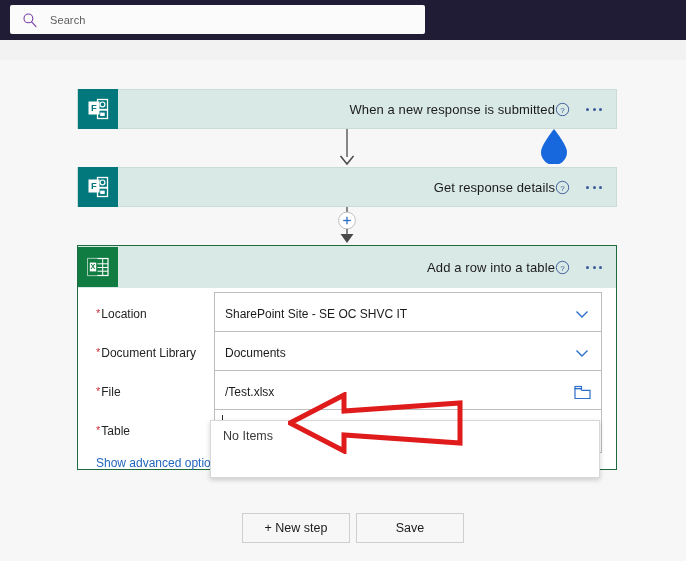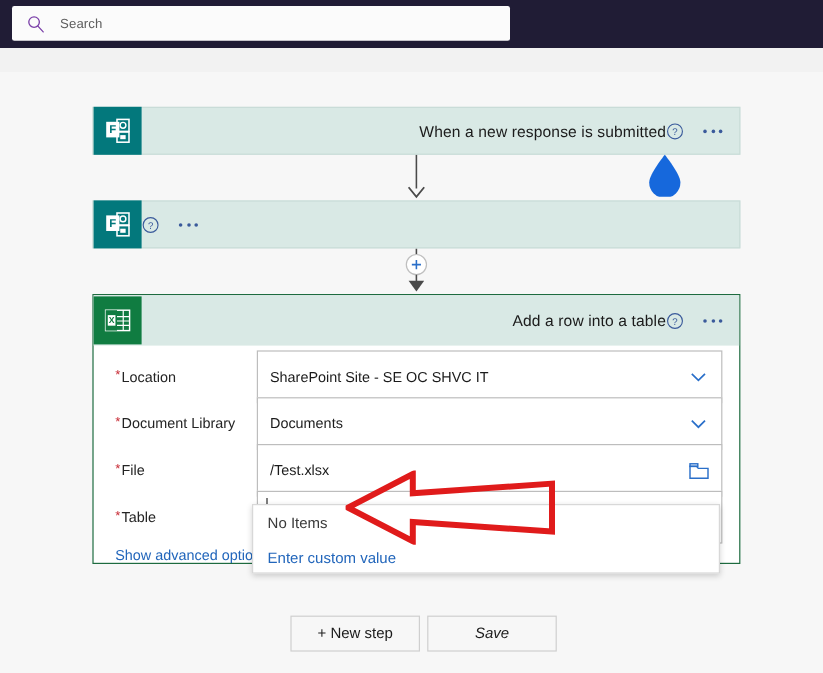--- a/index.html
+++ b/index.html
@@ -127,21 +127,21 @@
 
   
   .btn {
     position:absolute; height:30px;
     background:#f7f7f7; border:1px solid #cfcfcf;
     font-size:12.5px; color:#1b1b1b;
     display:flex; align-items:center; justify-content:center;
     font-family:"Liberation Sans", sans-serif; cursor:pointer;
   }
   #btn-newstep { left:242px; top:513px; width:108px; }
-  #btn-save    { left:356px; top:513px; width:108px;font-style:italic; }
+  #btn-save    { left:356px; top:513px; width:108px; }
 </style>
 </head>
 <body>
 
 <div class="topbar">
   <div class="search-box">
     <svg class="search-icon" viewBox="0 0 16 16">
       <circle cx="6.4" cy="6.4" r="4.4" fill="none" stroke="#7a3fa8" stroke-width="1.1"></circle>
       <line x1="9.6" y1="9.8" x2="14" y2="14.6" stroke="#7a3fa8" stroke-width="1.1" stroke-linecap="round"></line>
     </svg>
@@ -190,20 +190,21 @@
   <div class="card-icon ic-forms">
     <svg width="24" height="24" viewBox="0 0 24 24">
       <rect x="2.5" y="4.5" width="11" height="13" fill="#ffffff"></rect>
       <text x="8" y="14.2" font-family="Liberation Sans, sans-serif" font-size="9.5" font-weight="bold" fill="#03787c" text-anchor="middle">F</text>
       <rect x="11.5" y="2.5" width="10" height="10" fill="none" stroke="#ffffff" stroke-width="1.3"></rect>
       <circle cx="16.5" cy="7.4" r="2.4" fill="none" stroke="#ffffff" stroke-width="1.2"></circle>
       <rect x="11.5" y="13" width="10" height="8.5" fill="none" stroke="#ffffff" stroke-width="1.3"></rect>
       <rect x="14.2" y="15.6" width="4.5" height="3.4" fill="#ffffff"></rect>
     </svg>
   </div>
+  <div class="card-title">Get response details</div>
   <div class="card-actions">
     <svg class="help-icon" viewBox="0 0 16 16">
       <circle cx="8" cy="8" r="6.6" fill="none" stroke="#3a5a9b" stroke-width="1"></circle>
       <text x="8" y="11.3" font-family="Liberation Sans, sans-serif" font-size="8.6" fill="#3a5a9b" text-anchor="middle">?</text>
     </svg>
     <span class="ellipsis">
         <i></i>
         <i></i>
         <i></i>
       </span>
@@ -298,21 +299,20 @@
         </svg>
       </div>
     </div>
 
     <div class="adv-link">Show advanced options</div>
   </div>
 </div>
 
 <div id="table-dropdown">
   <div class="dd-item dd-noitems">No Items</div>
-  <div class="dd-item dd-custom">Enter custom value</div>
 </div>
 
 <svg id="red-arrow" viewBox="0 0 176 62">
   <polygon points="2,31 56,3 56,19 172,11 172,51 56,43 56,59" fill="none" stroke="#e01b1b" stroke-width="5" stroke-linejoin="miter"></polygon>
 </svg>
 
 <div class="btn" id="btn-newstep">+ New step</div>
 <div class="btn" id="btn-save">Save</div>
 
 </body></html>

